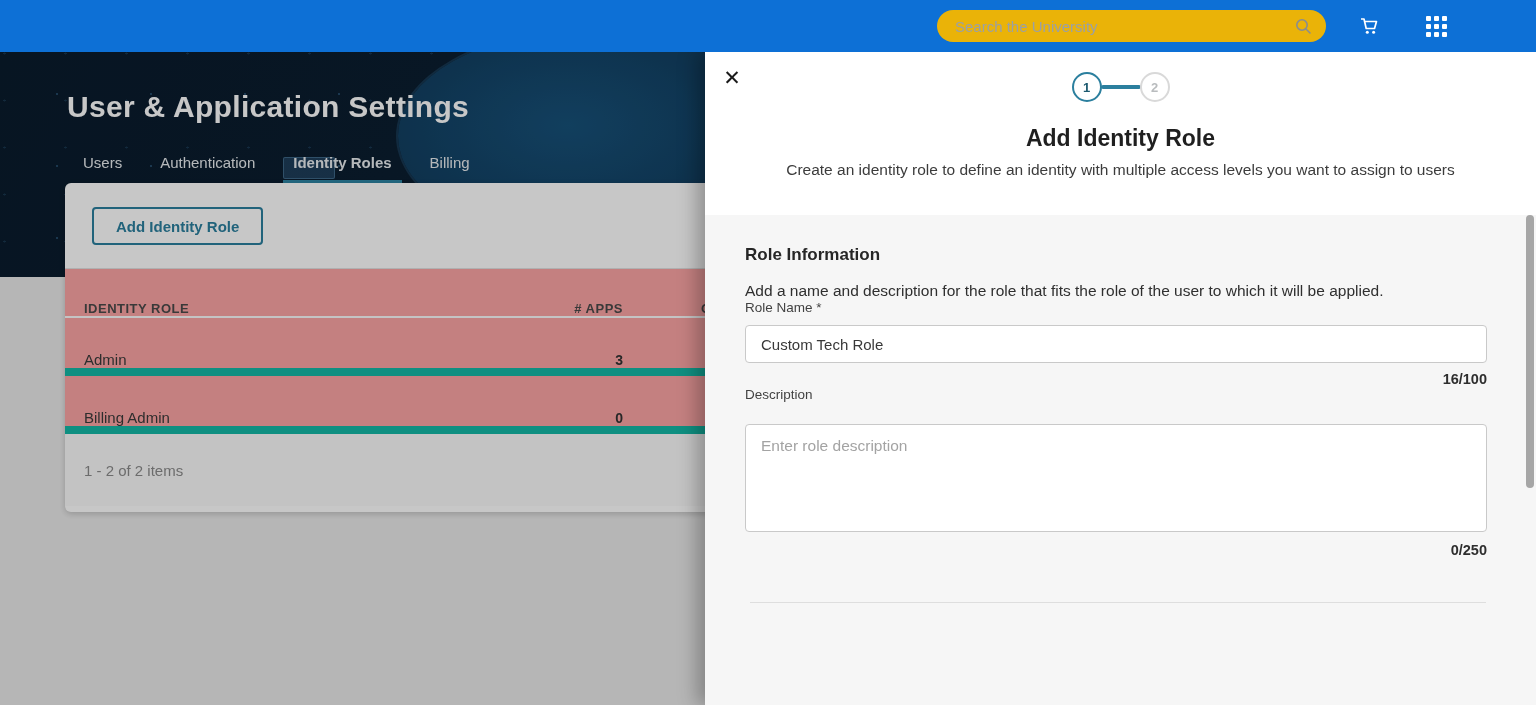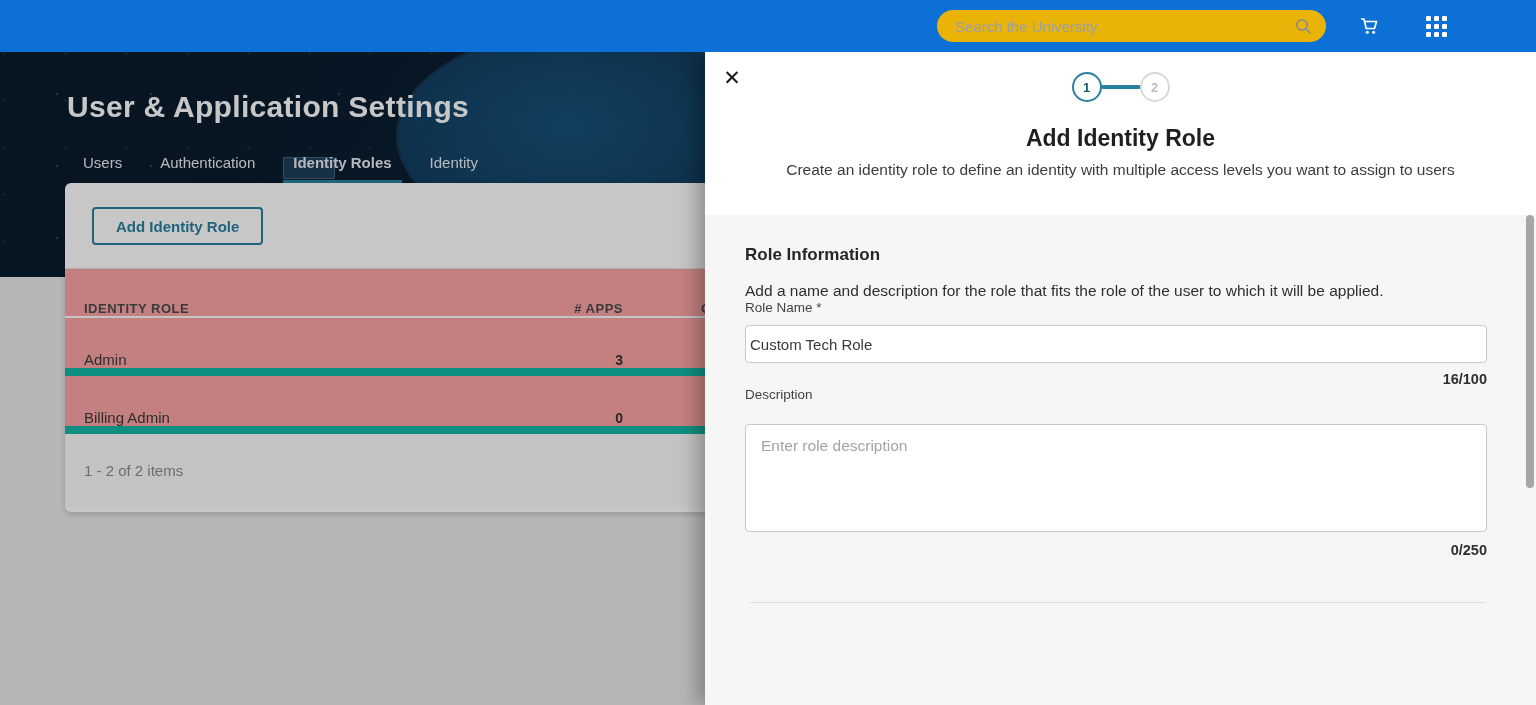--- a/index.html
+++ b/index.html
@@ -142,21 +142,21 @@
   }
   .modal-body {
     position:absolute; left:0; top:163px; width:831px; height:490px;
     background:#f6f6f6; padding:30px 49px 0 40px; overflow:hidden;
   }
   .section-heading { font-size:17px; font-weight:bold; color:#262626; }
   .section-desc { margin-top:17px; font-size:15.5px; color:#2f2f2f; }
   .field-label { font-size:13.5px; color:#424242; }
   .text-input {
     margin-top:10px; width:742px; height:38px; background:#fff;
-    border:1px solid #c9c9c9; border-radius:4px; padding:0 4px;
+    border:1px solid #c9c9c9; border-radius:4px; padding:0 15px;
     font-size:15px; color:#383838; outline:none;
     font-family:"Liberation Sans", sans-serif; display:block;
   }
   .text-area {
     margin-top:22px; width:742px; height:108px; background:#fff;
     border:1px solid #c9c9c9; border-radius:4px; padding:12px 15px;
     font-size:15.5px; color:#383838; outline:none; resize:none;
     font-family:"Liberation Sans", sans-serif; display:block;
   }
   .text-area::placeholder, .text-input::placeholder { color:#a3a3a3; }
@@ -183,21 +183,21 @@
       <div class="hero-ellipse">
         <span class="hero-logo-line hero-logo-1">TORCH</span>
         <span class="hero-logo-line hero-logo-2">TALK</span>
       </div>
       <div class="hero-billboard"></div>
       <div class="page-title">User &amp; Application Settings</div>
       <div class="tabs">
         <div class="tab">Users</div>
         <div class="tab">Authentication</div>
         <div class="tab active">Identity Roles</div>
-        <div class="tab">Identity</div>
+        <div class="tab">Billing</div>
       </div>
     </div>
 
     <div class="card">
       <button class="add-role-btn">Add Identity Role</button>
       <div class="grid-table">
         <div class="g-row g-head">
           <div class="c-name">IDENTITY ROLE</div>
           <div class="c-apps"># APPS</div>
           <div class="c-extra">C</div>

